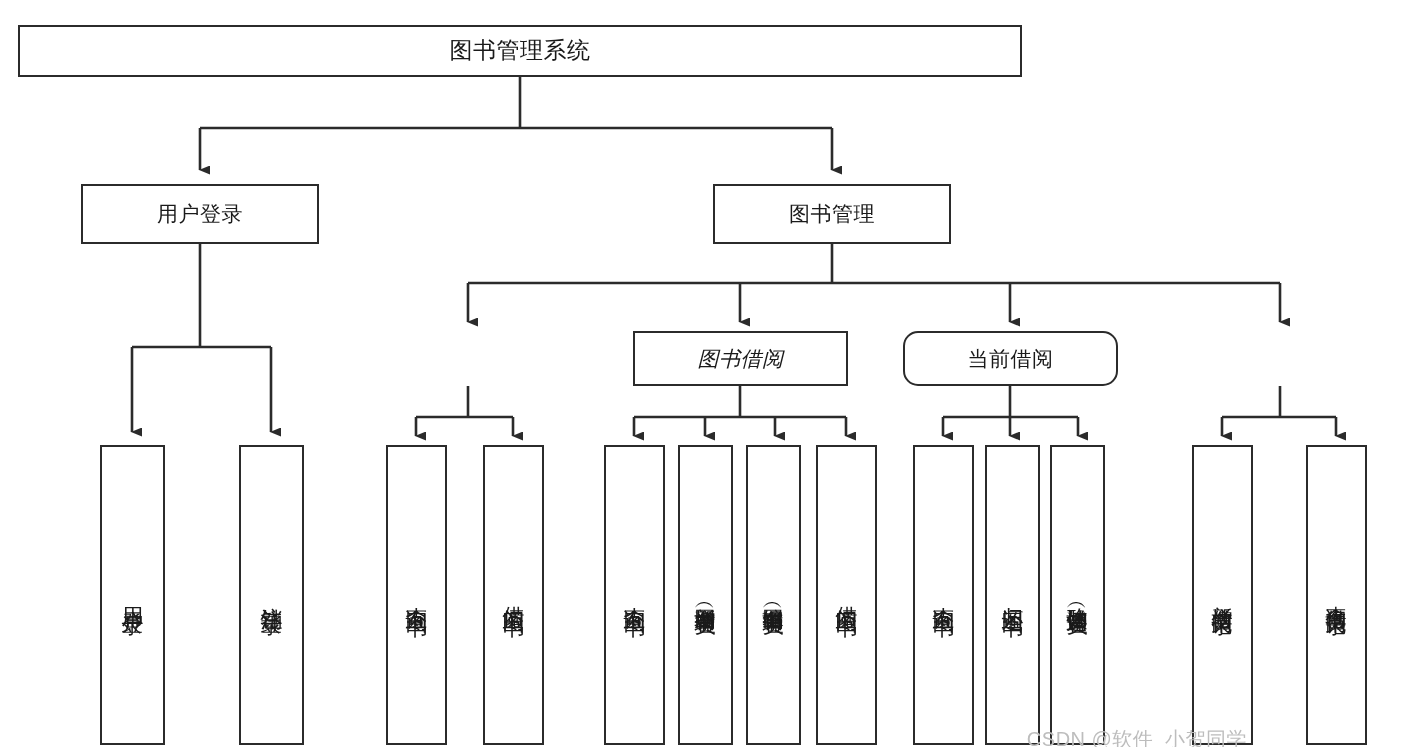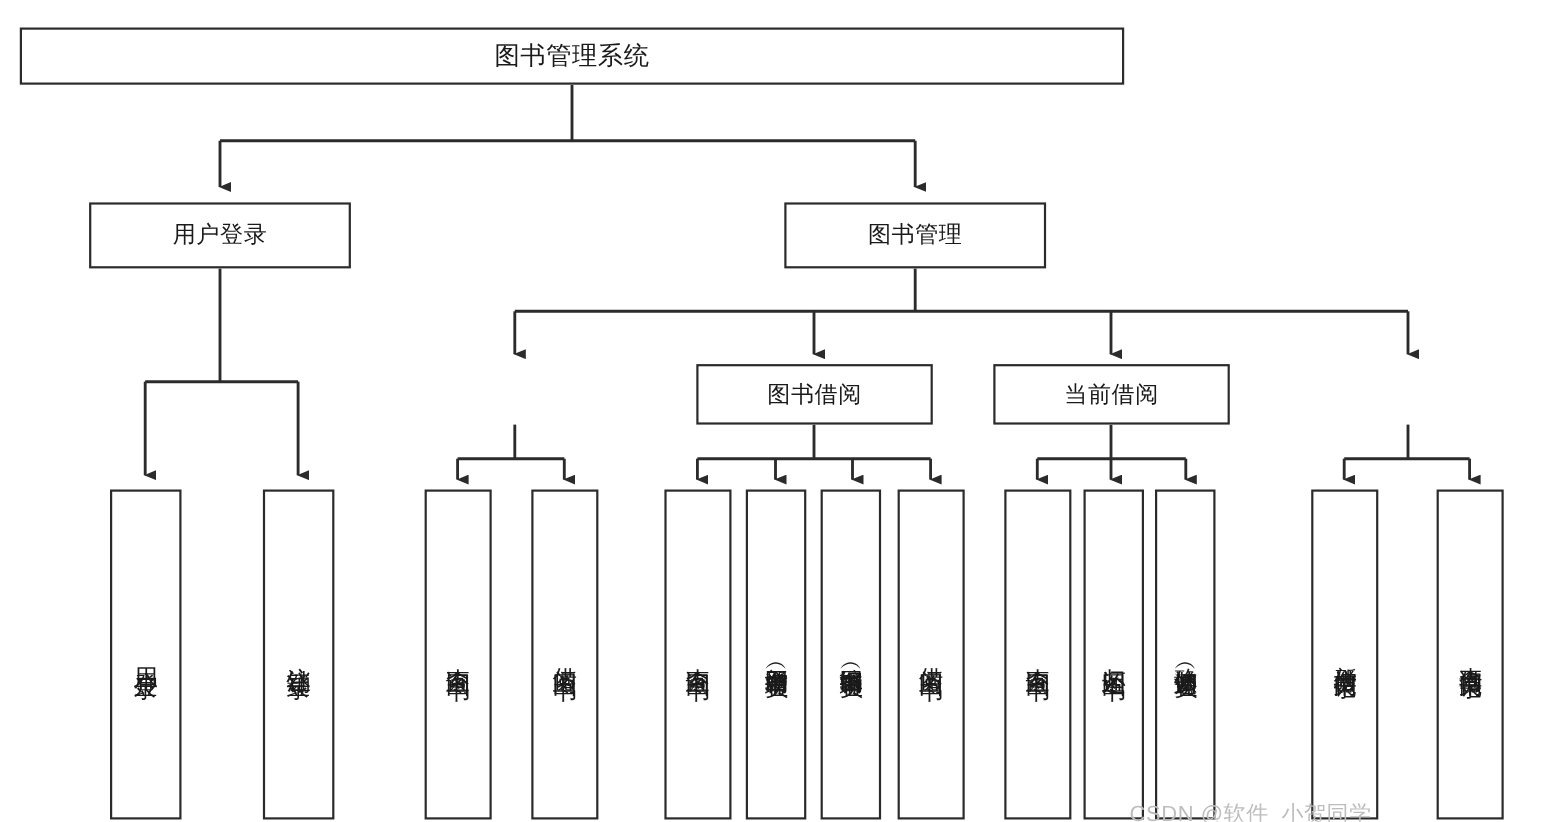--- a/index.html
+++ b/index.html
@@ -128,25 +128,25 @@
 
   <div class="node-box" style="left:81px; top:172px; width:238px; height:60px;">
     <span class="node-label-h">用户登录</span>
   </div>
 
   <div class="node-box" style="left:713px; top:172px; width:238px; height:60px;">
     <span class="node-label-h">图书管理</span>
   </div>
 
 
-  <div class="node-box" style="left:633px; top:319px; width:215px; height:55px;">
+  <div class="node-box" style="left:633px; top:319px; width:215px; height:55px;font-style:italic;">
     <span class="node-label-h">图书借阅</span>
   </div>
 
-  <div class="node-box" style="left:903px; top:319px; width:215px; height:55px;">
+  <div class="node-box" style="left:903px; top:319px; width:215px; height:55px;border-radius:15px;">
     <span class="node-label-h">当前借阅</span>
   </div>
 
 
   <div class="node-box" style="left:100px; top:433px; width:65px; height:300px;">
     <span class="node-label-v">用户登录</span>
   </div>
 
   <div class="node-box" style="left:239px; top:433px; width:65px; height:300px;">
     <span class="node-label-v">注销登录</span>

